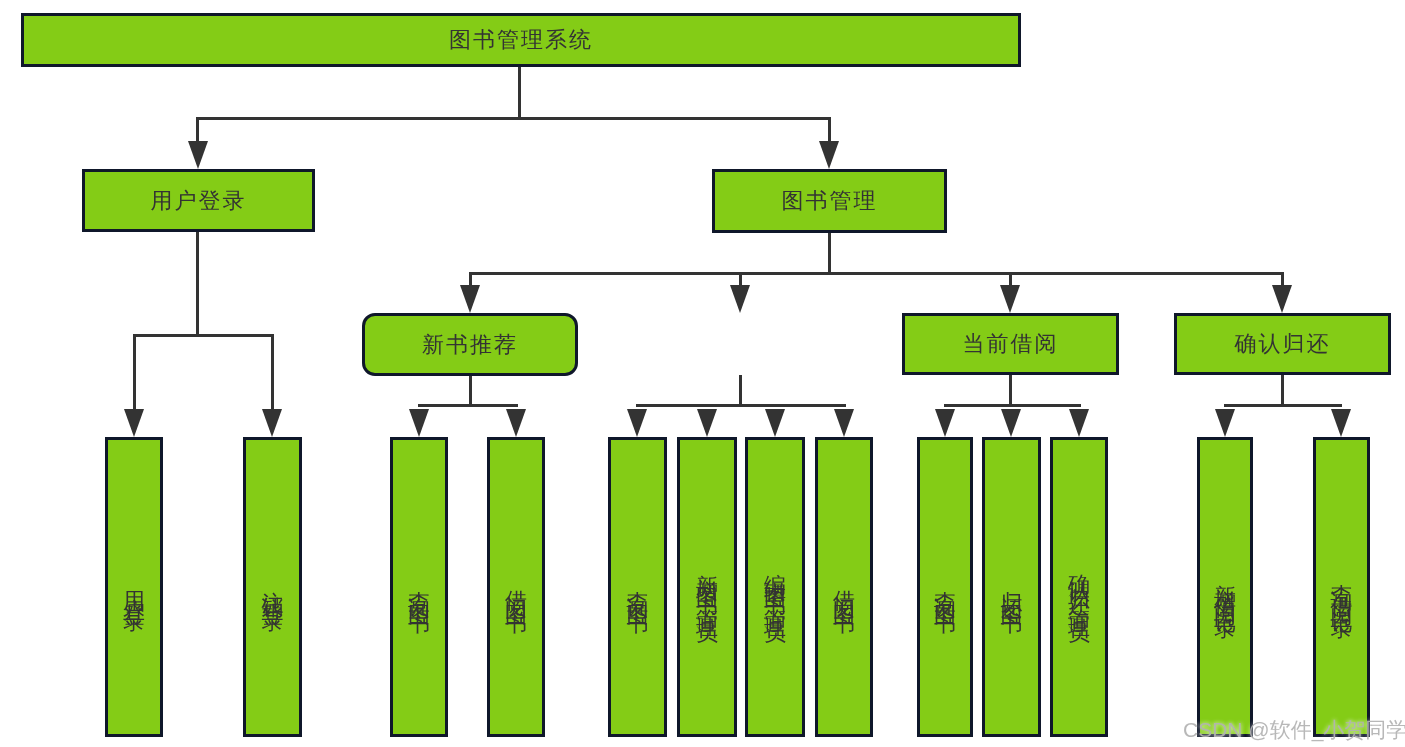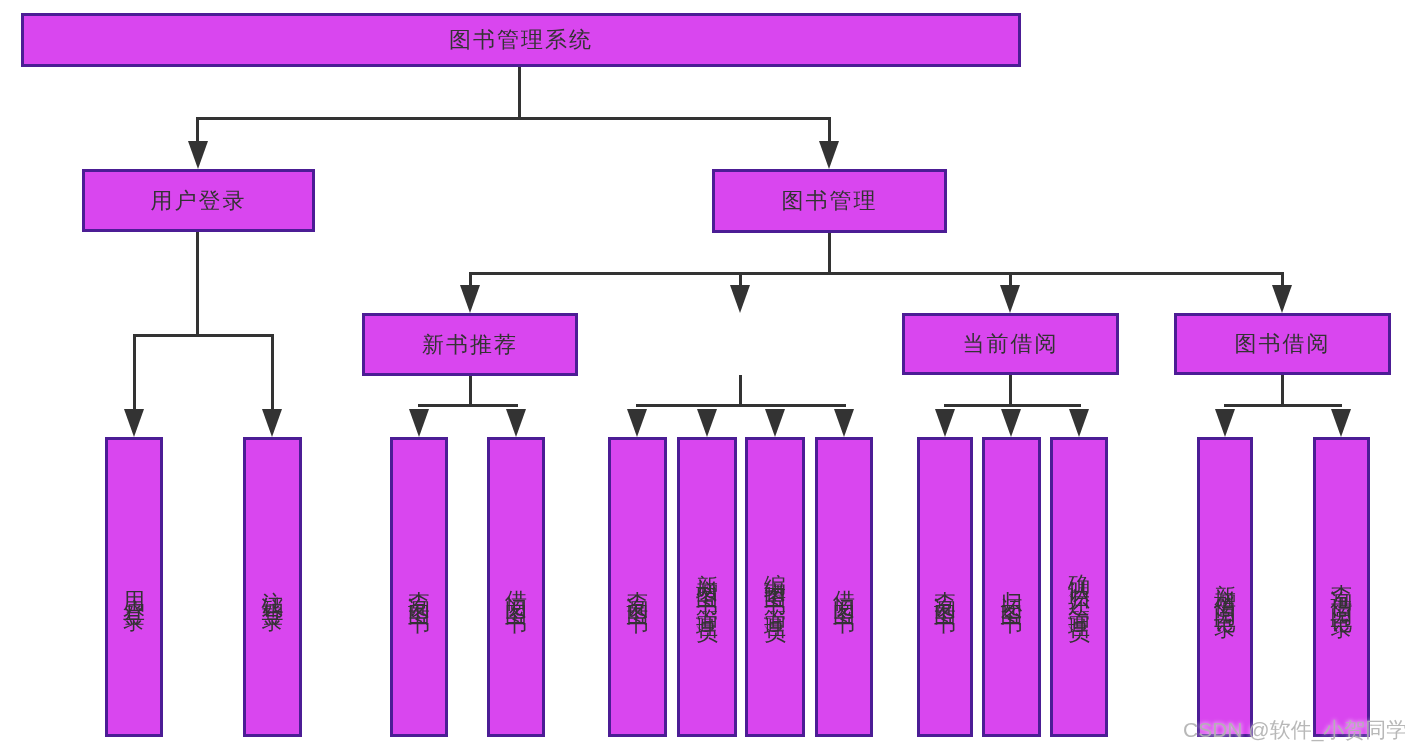--- a/index.html
+++ b/index.html
@@ -1,17 +1,17 @@
 <!DOCTYPE html>
 <html><head>
 <meta charset="utf-8">
 <style>
   html,body{margin:0;padding:0;background:#fff;font-family:"Liberation Sans","DejaVu Sans",sans-serif;}
   .canvas{position:relative;width:1405px;height:747px;background:#fff;overflow:hidden;}
-  .box{position:absolute;box-sizing:border-box;background:#d946ef;border:3px solid #4c1d95;
+  .box{position:absolute;box-sizing:border-box;background:#84cc16;border:3px solid #0f172a;
        display:flex;align-items:center;justify-content:center;}
   .hlabel{font-size:22px;color:#333;letter-spacing:2px;white-space:nowrap;}
   .vlabel{writing-mode:vertical-lr;text-orientation:upright;font-size:22px;color:#333;
           letter-spacing:7px;line-height:1;}
   .line{position:absolute;background:#333;}
   .arrow{position:absolute;width:0;height:0;border-left:10px solid transparent;
          border-right:10px solid transparent;border-top:28px solid #333;}
   .watermark{position:absolute;left:1183px;top:716px;font-size:21px;color:rgba(178,178,178,0.92);
              white-space:nowrap;z-index:5;text-shadow:0 0 4px rgba(255,255,255,0.9);}
 </style>
@@ -49,28 +49,28 @@
   <div class="line" style="left:469px;top:272px;width:814px;height:3px;"></div>
   <div class="line" style="left:469px;top:272px;width:3px;height:17px;"></div>
   <div class="line" style="left:739px;top:272px;width:3px;height:17px;"></div>
   <div class="line" style="left:1009px;top:272px;width:3px;height:17px;"></div>
   <div class="line" style="left:1281px;top:272px;width:3px;height:17px;"></div>
   <div class="arrow" style="left:460px;top:285px;"></div>
   <div class="arrow" style="left:730px;top:285px;"></div>
   <div class="arrow" style="left:1000px;top:285px;"></div>
   <div class="arrow" style="left:1272px;top:285px;"></div>
 
-  <div class="box" style="left:362px;top:313px;width:216px;height:63px;">
+  <div class="box" style="left:362px;top:313px;width:216px;height:63px;border-radius:13px;">
     <span class="hlabel">新书推荐</span>
   </div>
   <div class="box" style="left:902px;top:313px;width:217px;height:62px;text-align:right;">
     <span class="hlabel">当前借阅</span>
   </div>
   <div class="box" style="left:1174px;top:313px;width:217px;height:62px;">
-    <span class="hlabel">图书借阅</span>
+    <span class="hlabel">确认归还</span>
   </div>
 
   <div class="line" style="left:469px;top:376px;width:3px;height:30px;"></div>
   <div class="line" style="left:418px;top:404px;width:100px;height:3px;"></div>
   <div class="arrow" style="left:409px;top:409px;"></div>
   <div class="arrow" style="left:506px;top:409px;"></div>
 
   <div class="line" style="left:739px;top:375px;width:3px;height:31px;"></div>
   <div class="line" style="left:636px;top:404px;width:210px;height:3px;"></div>
   <div class="arrow" style="left:627px;top:409px;"></div>

